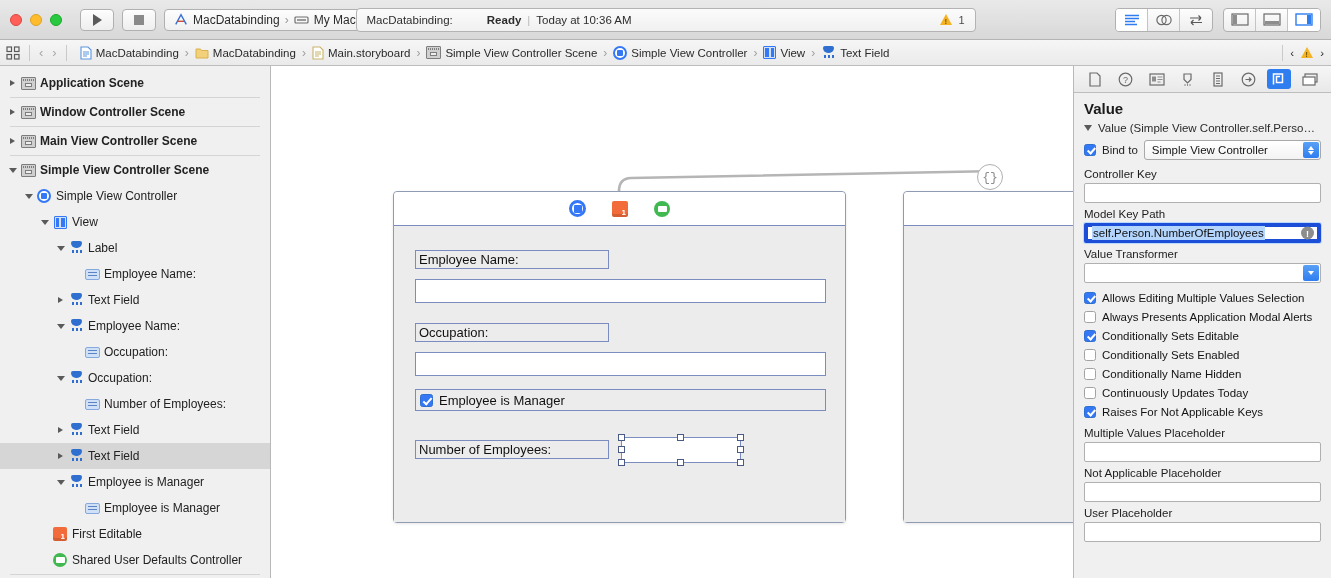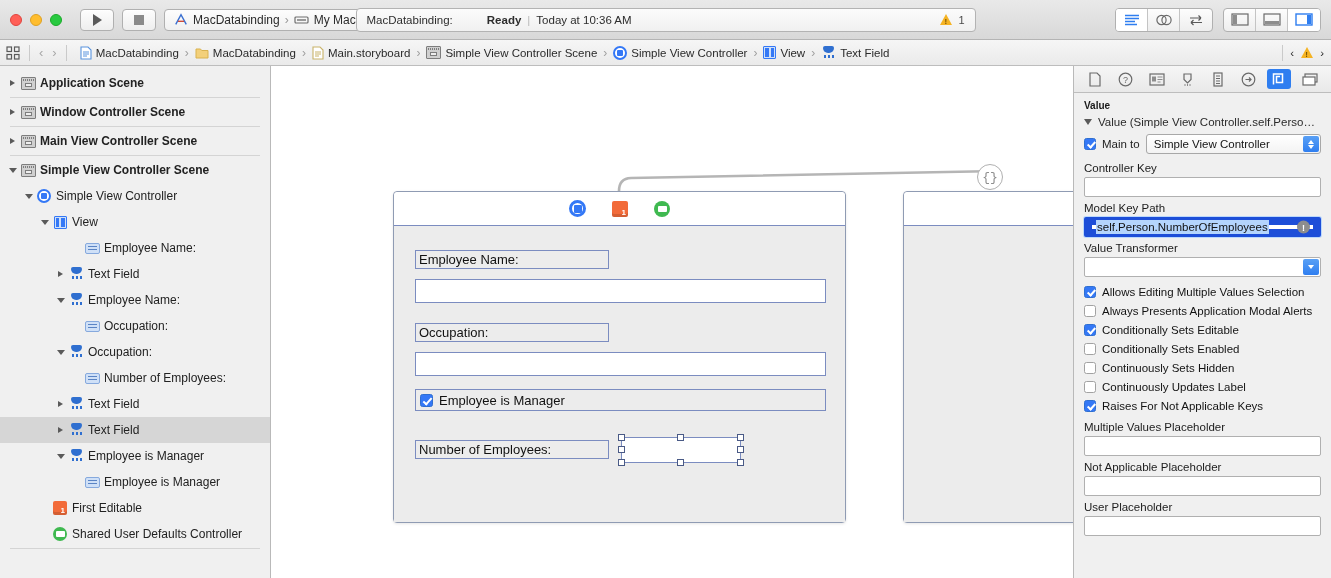--- a/index.html
+++ b/index.html
@@ -173,21 +173,21 @@
     border-left:1px solid #b9b9b9; display:flex; flex-direction:column; overflow:hidden;
   }
   .insp-tabs {
     height:27px; flex:0 0 27px; display:flex; align-items:center; justify-content:space-around;
     background:linear-gradient(to bottom,#f6f6f6,#e9e9e9); border-bottom:1px solid #bdbdbd;
     padding:0 6px;
   }
   .itab { width:24px;height:20px; display:flex;align-items:center;justify-content:center; border-radius:3px; }
   .itab.on { background:#2f7ef0; }
   .insp-body { flex:1; overflow:hidden; padding:7px 10px 0 10px; }
-  .sec-title { font-size:10px; font-weight:bold; color:#1a1a1a; margin-bottom:5px; }
+  .sec-title { font-size:15px; font-weight:bold; color:#1a1a1a; margin-bottom:5px; }
   .disc-row { display:flex; align-items:center; gap:6px; margin-bottom:6px; font-size:11.5px; color:#2a2a2a; }
   .disc-tri { width:0;height:0;border-left:4.5px solid transparent;border-right:4.5px solid transparent;border-top:6px solid #5a5a5a; }
   .disc-txt { white-space:nowrap; overflow:hidden; text-overflow:ellipsis; }
 
   .bind-row { display:flex; align-items:center; gap:6px; margin-bottom:8px; }
   .lblsm { font-size:11.5px; color:#1f1f1f; }
   .popup {
     flex:1; height:20px; border:1px solid #a8a8a8; border-radius:3px;
     background:linear-gradient(to bottom,#ffffff,#f3f3f3);
     display:flex; align-items:center; padding:0 4px 0 7px; font-size:11.5px; color:#141414;
@@ -201,21 +201,21 @@
   .popup .stepper .up{width:0;height:0;border-left:3px solid transparent;border-right:3px solid transparent;border-bottom:4px solid #fff;}
   .popup .stepper .dn{width:0;height:0;border-left:3px solid transparent;border-right:3px solid transparent;border-top:4px solid #fff;}
 
   .fld-label { font-size:11.5px; color:#1c1c1c; margin:2px 0 3px; }
   .tfield {
     height:20px; border:1px solid #b0b0b0; background:#fff; border-radius:2px;
     display:flex; align-items:center; padding:0 5px; font-size:11.5px; color:#111;
     margin-bottom:5px;
   }
   .tfield.focus {
-    border:8px solid #1d4ed8; box-shadow:0 0 0 1px #bcd8fb;
+    border:4px solid #1d4ed8; box-shadow:0 0 0 1px #bcd8fb;
     padding:0 4px; position:relative;
   }
   .tfield.focus .sel-text { background:#b4d5fd; padding:1px 1px; }
   .badge-excl {
     position:absolute; right:3px; top:50%; transform:translateY(-50%);
     width:13px;height:13px;border-radius:50%;background:#8d8d8d;
     color:#fff;font-size:9px;font-weight:bold;display:flex;align-items:center;justify-content:center;
   }
   .cb-list { margin:4px 0 6px; }
   .cb-row { display:flex; align-items:center; gap:6px; height:19px; font-size:11.5px; color:#131313; }
@@ -467,20 +467,33 @@
           </span>
           <span class="ico">
             <span class="view-ic">
               <i></i>
               <i></i>
             </span>
           </span>
           <span class="lbl">View</span>
         </div>
         <div class="row">
+          <span style="width:54px;flex:0 0 54px"></span>
+          <span class="tw">
+            <span class="tri open"></span>
+          </span>
+          <span class="ico">
+            <span class="ctl-ic">
+              <span class="shield"></span>
+              <span class="dots"></span>
+            </span>
+          </span>
+          <span class="lbl">Label</span>
+        </div>
+        <div class="row">
           <span style="width:70px;flex:0 0 70px"></span>
           <span class="tw"></span>
           <span class="ico">
             <span class="txt-ic"></span>
           </span>
           <span class="lbl">Employee Name:</span>
         </div>
         <div class="row">
           <span style="width:54px;flex:0 0 54px"></span>
           <span class="tw">
@@ -715,21 +728,21 @@
       <div class="insp-body">
         <div class="sec-title">Value</div>
 
         <div class="disc-row">
           <span class="disc-tri"></span>
           <span class="disc-txt">Value (Simple View Controller.self.Person.Num…</span>
         </div>
 
         <div class="bind-row">
           <span class="cbs on"></span>
-          <span class="lblsm">Main to</span>
+          <span class="lblsm">Bind to</span>
           <span class="popup">
             <span>Simple View Controller</span>
             <span class="stepper">
               <span class="up"></span>
                 <span class="dn"></span>
             </span>
           </span>
         </div>
 
         <div class="fld-label">Controller Key</div>
@@ -763,25 +776,25 @@
             <div class="cb-row">
               <span class="cbs on"></span>
               <span>Conditionally Sets Editable</span>
             </div>
             <div class="cb-row">
               <span class="cbs off"></span>
               <span>Conditionally Sets Enabled</span>
             </div>
             <div class="cb-row">
               <span class="cbs off"></span>
-              <span>Continuously Sets Hidden</span>
+              <span>Conditionally Name Hidden</span>
             </div>
             <div class="cb-row">
               <span class="cbs off"></span>
-              <span>Continuously Updates Label</span>
+              <span>Continuously Updates Today</span>
             </div>
             <div class="cb-row">
               <span class="cbs on"></span>
               <span>Raises For Not Applicable Keys</span>
             </div>
           </div>
 
         <div id="ph-list">
             <div>
               <div class="fld-label">Multiple Values Placeholder</div>

